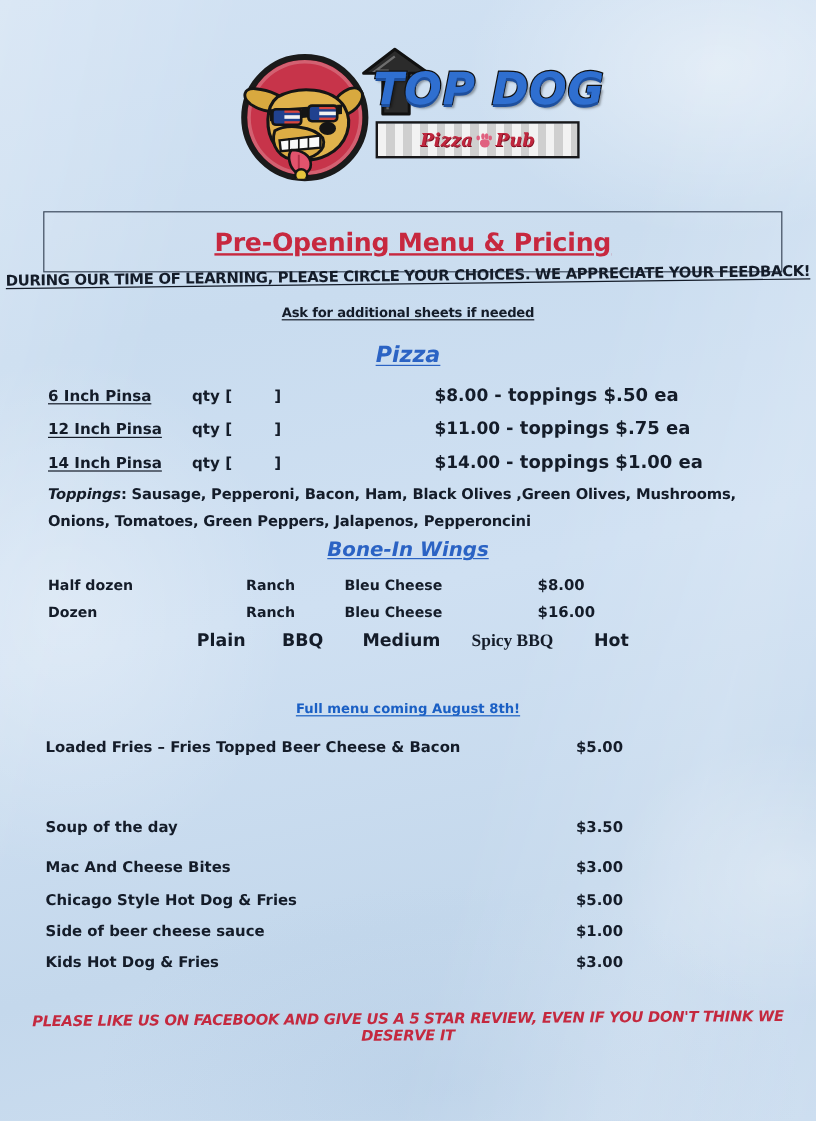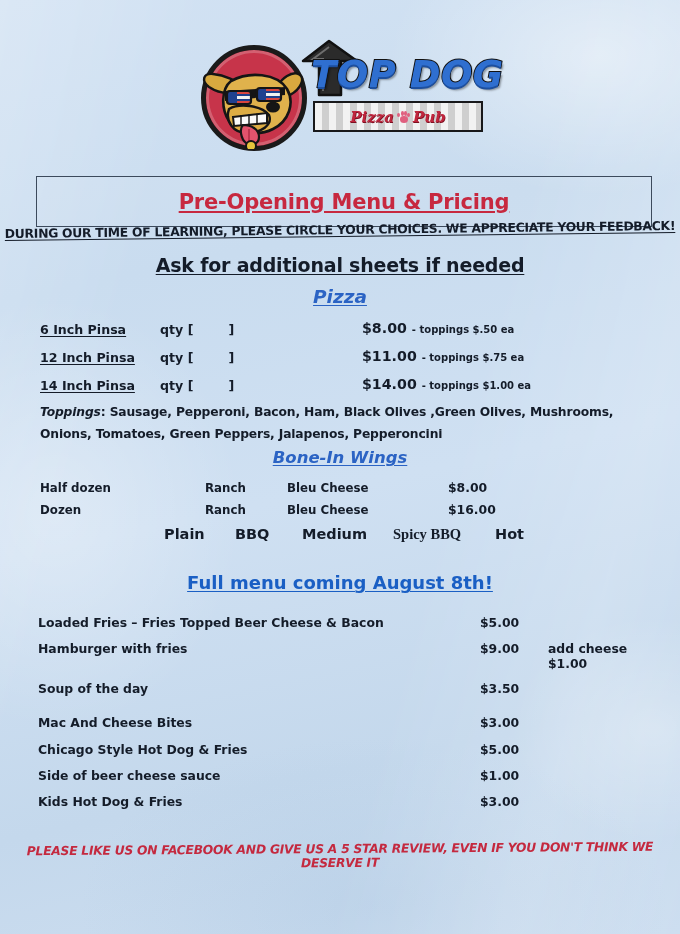--- a/index.html
+++ b/index.html
@@ -155,21 +155,21 @@
     top: 222px;
     font-size: 12.4px;
     letter-spacing: -0.3px;
     text-decoration: underline;
     text-underline-offset: 2px;
     text-decoration-thickness: 1.2px;
     transform: rotate(-0.7deg);
   }
   .subline-2 {
     top: 254px;
-    font-size: 19px;
+    font-size: 11px;
     text-decoration: underline;
     text-underline-offset: 2px;
     text-decoration-thickness: 1.4px;
     letter-spacing: -0.2px;
   }
 
   
   .section-head {
     position: absolute;
     left: 0; right: 0;
@@ -178,22 +178,22 @@
     font-weight: 700;
     font-style: italic;
     color: #2b63c4;
     text-decoration: underline;
     text-underline-offset: 2px;
     text-decoration-thickness: 1.4px;
   }
   .head-pizza { top: 286px; font-size: 18.5px; }
   .head-wings { top: 448px; font-size: 16.5px; }
   .head-full  {
-    top: 572px;
-    font-size: 18px;
+    top: 584px;
+    font-size: 11px;
     font-style: normal;
     color: #1a5fc4;
   }
 
   
   .pizza-row {
     position: absolute;
     left: 40px;
     width: 600px;
     height: 22px;
@@ -216,21 +216,21 @@
     top: 0;
     white-space: pre;
   }
   .pizza-row .price {
     position: absolute;
     left: 322px;
     top: -2px;
     font-size: 14.2px;
   }
   .pizza-row .price .small {
-    font-size: 10px;
+    font-size: 15px;
     text-align: right;
   }
 
   
   .toppings {
     position: absolute;
     left: 40px;
     top: 402px;
     width: 594px;
     font-family: "DejaVu Sans", sans-serif;
@@ -426,25 +426,20 @@
     <span class="fl-4">Hot</span>
   </div>
 
   <div class="section-head head-full">Full menu coming August 8th!</div>
 
   <div class="menu-row" style="top:615px">
     <span class="mname">Loaded Fries – Fries Topped Beer Cheese &amp; Bacon</span>
     <span class="mprice">$5.00</span>
     <span class="mextra"></span>
   </div>
-  <div class="menu-row" style="top:641px">
-    <span class="mname">Hamburger with fries</span>
-    <span class="mprice">$9.00</span>
-    <span class="mextra">add cheese $1.00</span>
-  </div>
   <div class="menu-row" style="top:681px">
     <span class="mname">Soup of the day</span>
     <span class="mprice">$3.50</span>
     <span class="mextra"></span>
   </div>
   <div class="menu-row" style="top:715px">
     <span class="mname">Mac And Cheese Bites</span>
     <span class="mprice">$3.00</span>
     <span class="mextra"></span>
   </div>

